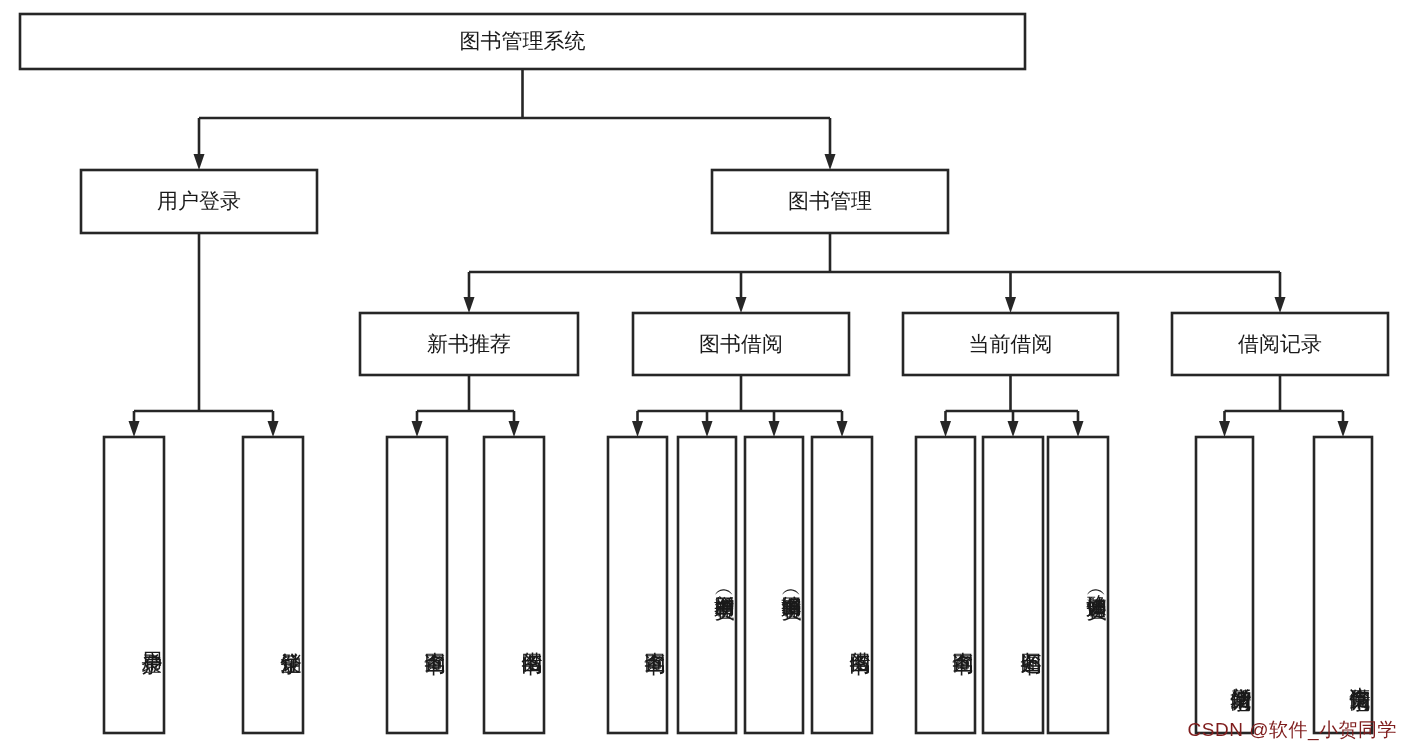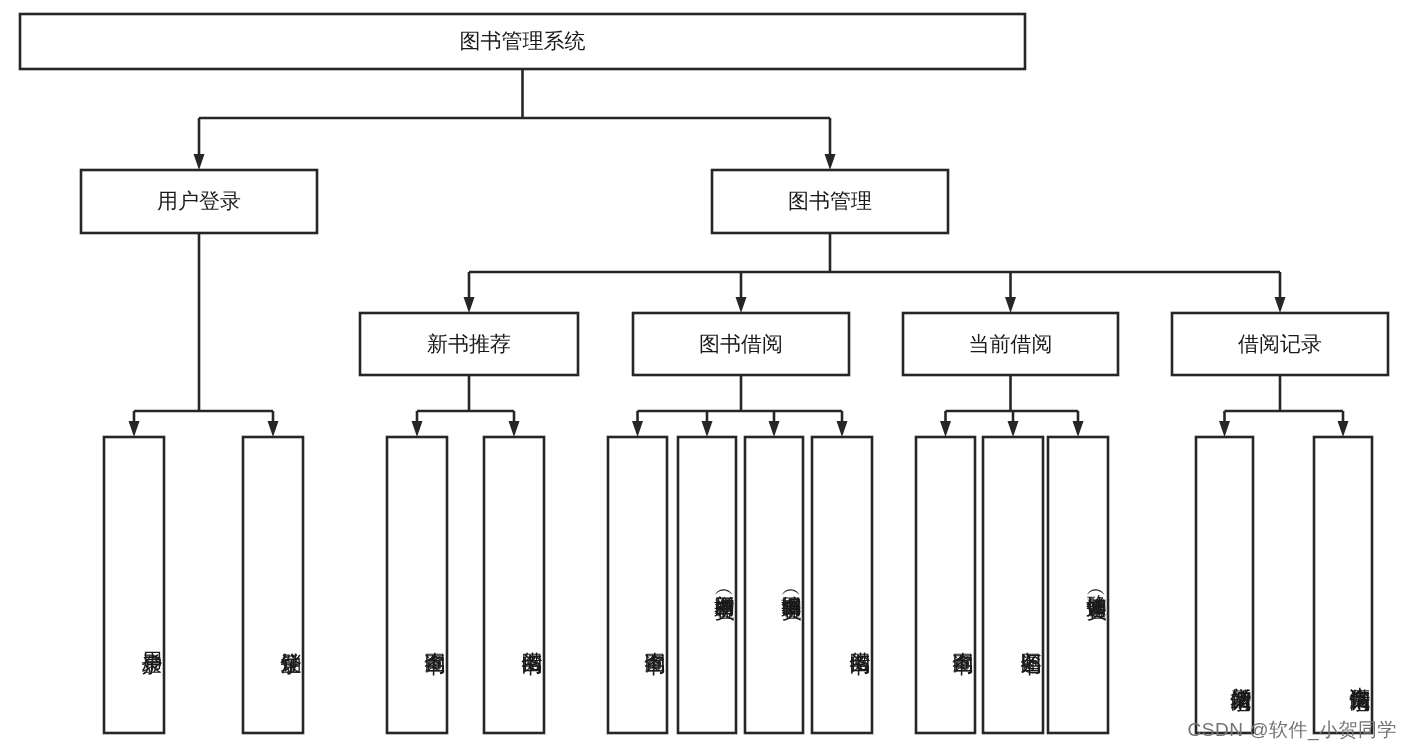--- a/index.html
+++ b/index.html
@@ -65,21 +65,21 @@
     justify-content: center;
     white-space: nowrap;
     pointer-events: none;
   }
   .watermark {
     position: absolute;
     right: 8px;
     bottom: 4px;
     font-family: "Liberation Sans", "DejaVu Sans", sans-serif;
     font-size: 19px;
-    color: #737373;
+    color: #7f1d1d;
     letter-spacing: 0.5px;
     user-select: none;
     white-space: nowrap;
     margin-top: 28px;
   }
 </style>
 </head>
 <body>
 
 <div id="diagram-root">

